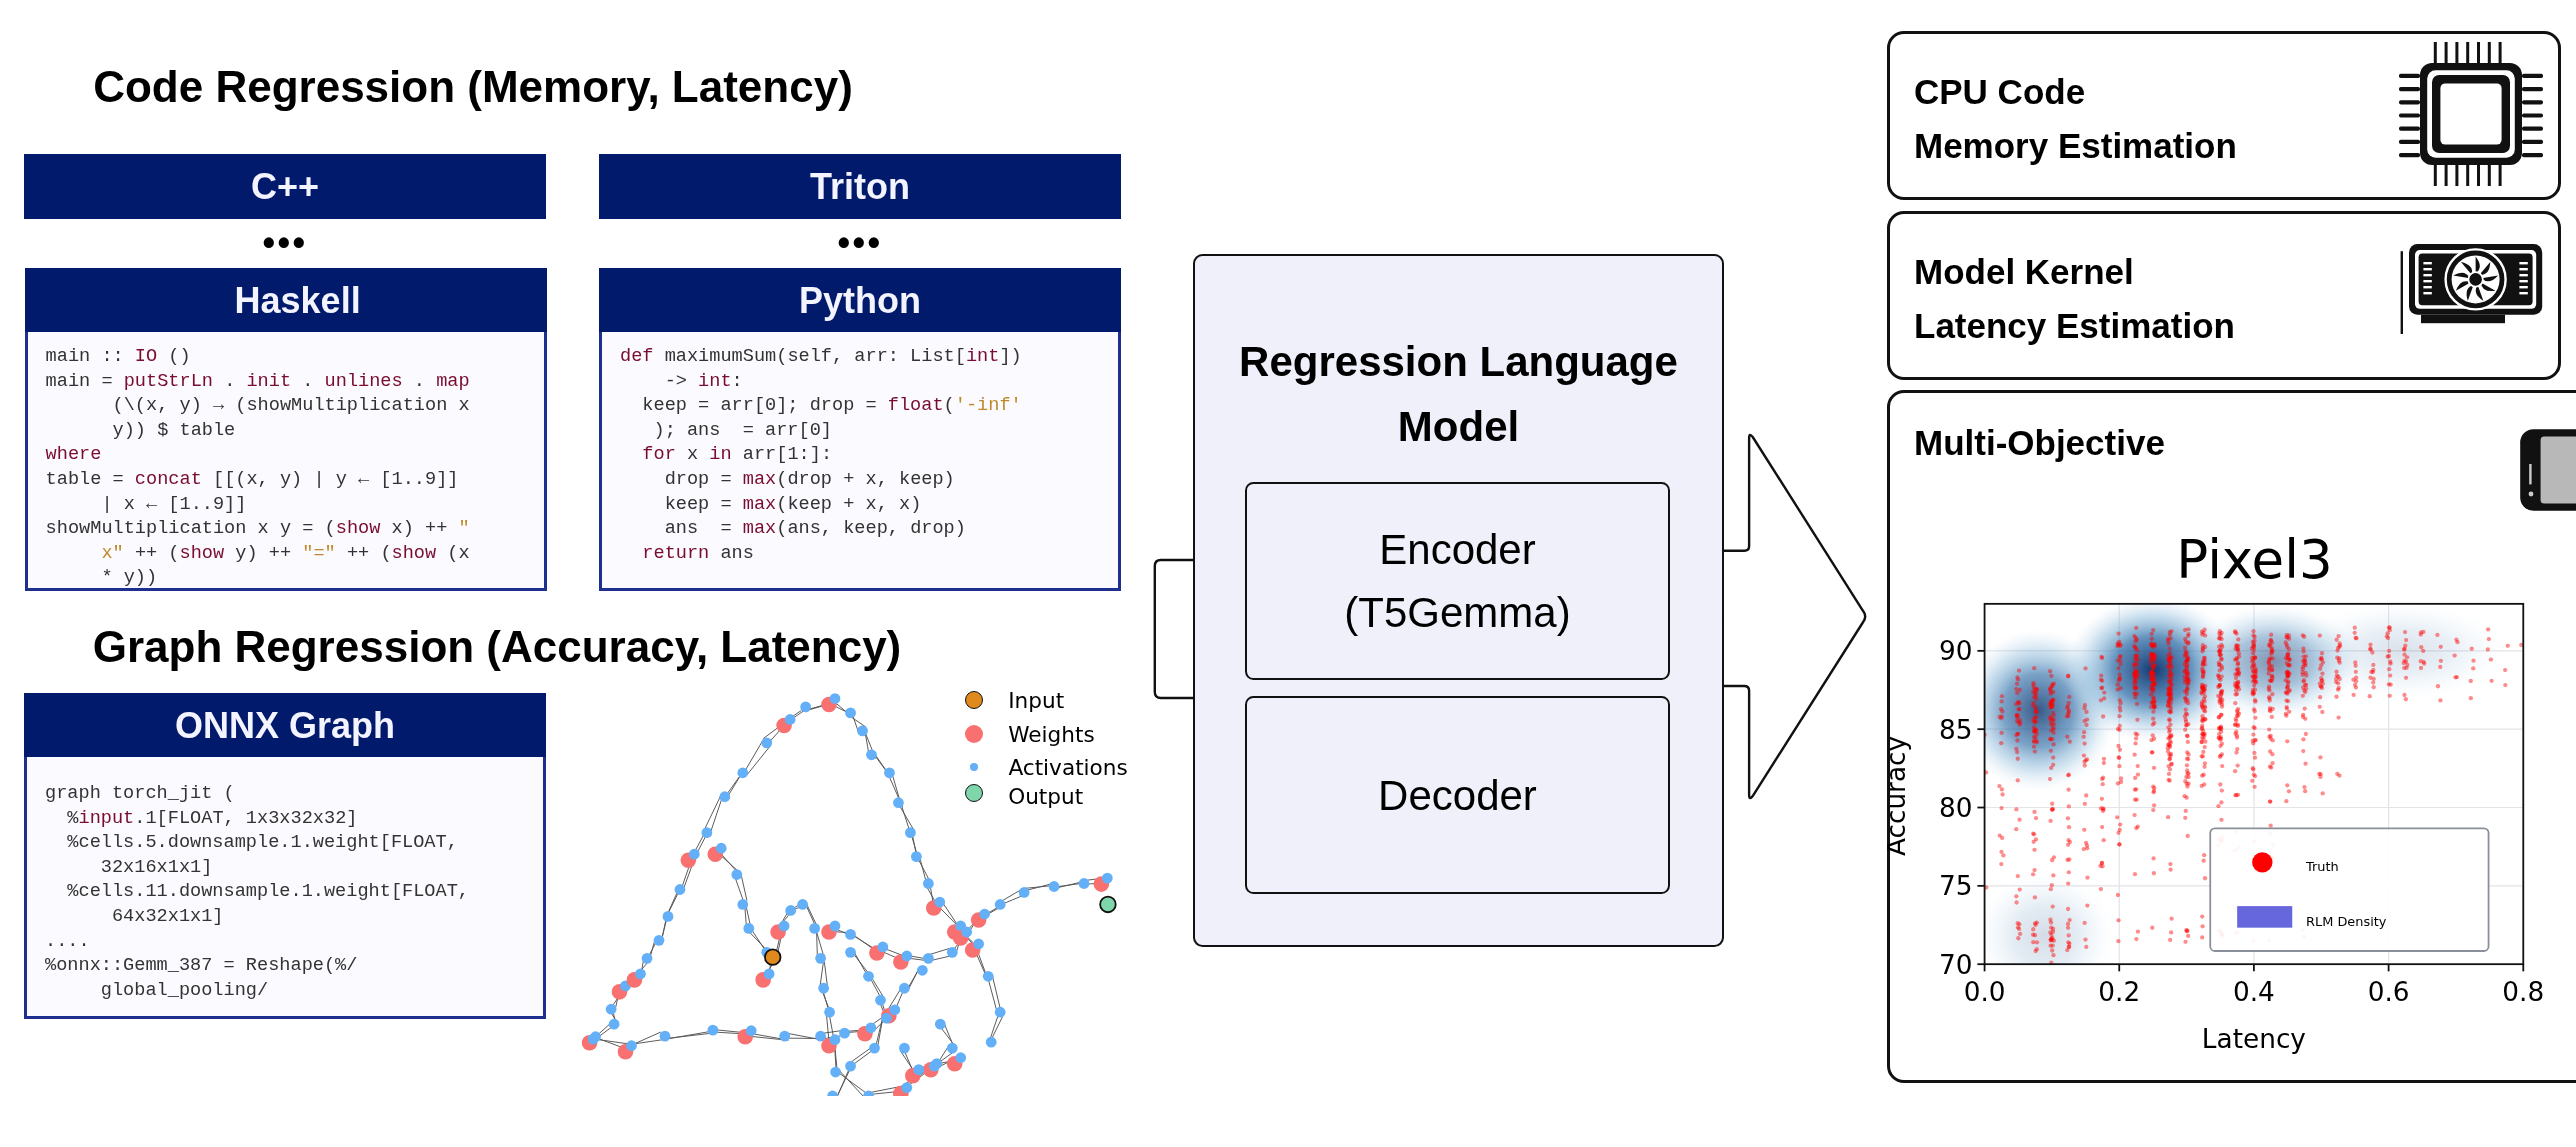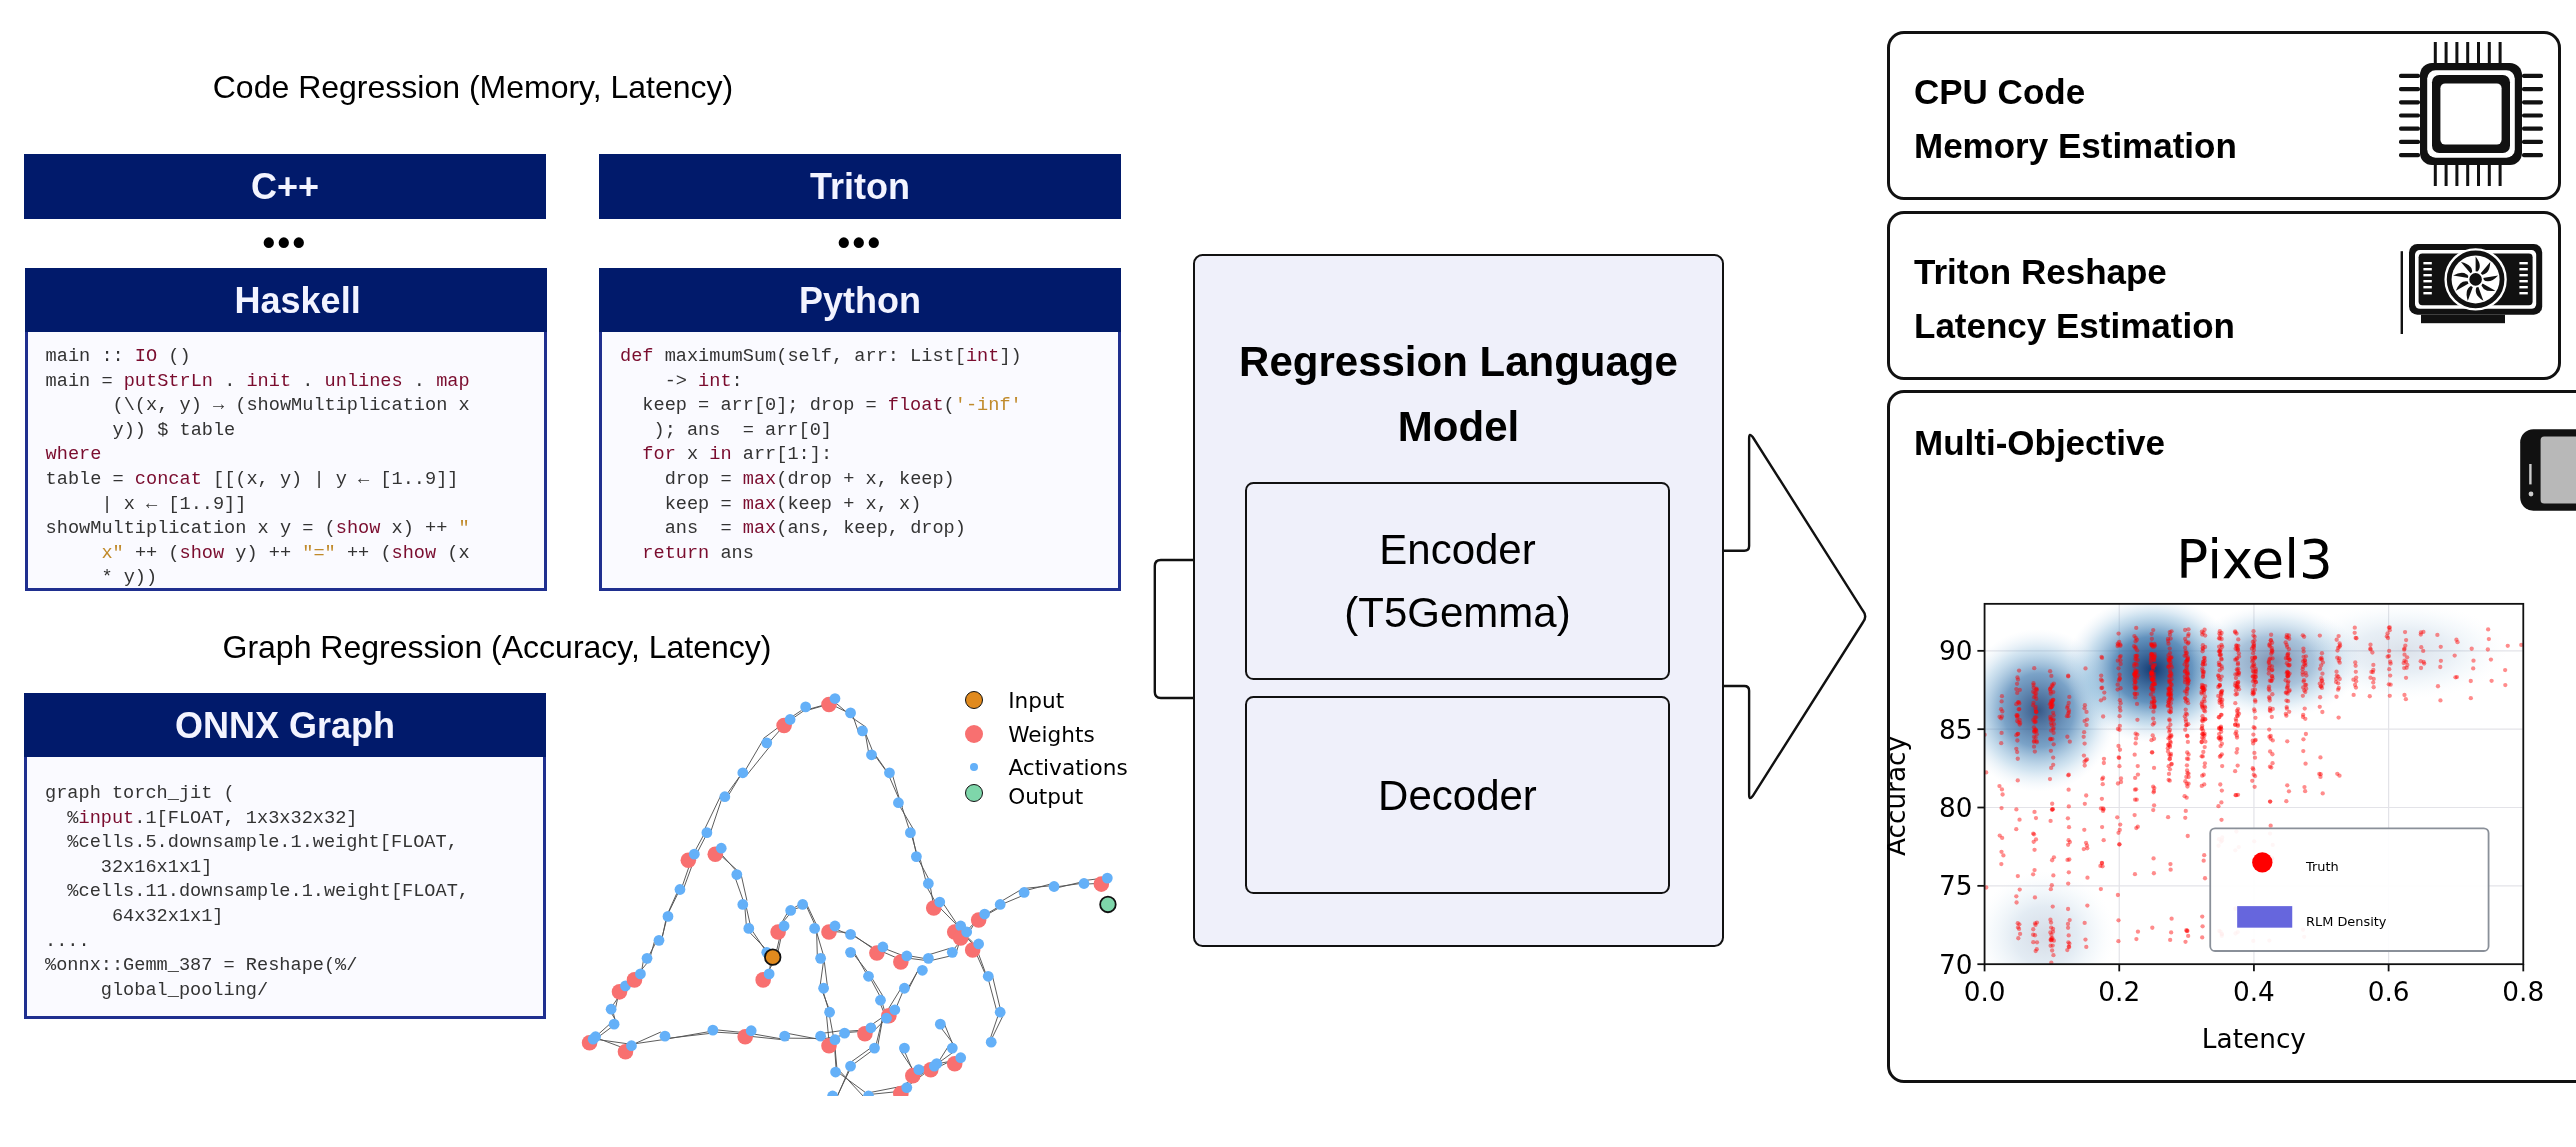--- a/index.html
+++ b/index.html
@@ -1,19 +1,19 @@
 <!DOCTYPE html>
 <html style="font-size:9.6px"><head>
 <meta charset="utf-8">
 <style>
   html, body { margin:0; padding:0; background:#ffffff; }
   body { width:2576px; height:1148px; position:relative; overflow:hidden;
          font-family:"Liberation Sans", sans-serif; color:#000; }
   .abs { position:absolute; }
-  .section-title { font-family:"Liberation Sans", sans-serif; font-weight:normal; font-size:32px;
+  .section-title { font-family:"Liberation Sans", sans-serif; font-weight:bold; font-size:44px;
          text-align:center; letter-spacing:0px; white-space:nowrap; }
   .lang-header { background:#011a6b; color:#f3f4ff; font-weight:bold; font-size:36px;
          display:flex; align-items:center; justify-content:center; box-sizing:border-box; }
   .ellipsis { font-size:36px; font-weight:bold; text-align:center; line-height:24px; letter-spacing:2.4px; }
   .code-box { background:#fafaff; border:3px solid #1f2f8f; border-top:none; box-sizing:border-box;
          font-family:"Liberation Mono", monospace; font-size:18.6px; line-height:24.6px; color:#333;
          padding:13px 18px; white-space:pre; }
   .kw { color:#7a0c2e; font-weight:normal; }
   .str { color:#c08a2a; }
   .rlm-box { background:#eff0fa; border:2.4px solid #111; border-radius:9.6px; box-sizing:border-box; }
@@ -413,21 +413,21 @@
         <rect x="210" y="124" width="35" height="7" rx="3"></rect>
         <rect x="210" y="146" width="35" height="7" rx="3"></rect>
         <rect x="210" y="168" width="35" height="7" rx="3"></rect>
         <rect x="210" y="190" width="35" height="7" rx="3"></rect>
     </g>
   </svg>
 </div>
 
 <div class="abs task-box" style="left:1887px; top:211px; width:674px; height:169px;">
   <div class="task-label" style="position:absolute; left:24px; top:31px;">
-    <div>Triton Reshape</div>
+    <div>Model Kernel</div>
     <div>Latency Estimation</div>
   </div>
   <svg style="position:absolute; right:10.8px; top:30px; width:150px; height:102px;" viewBox="0 0 250 170">
     <rect x="10" y="0" width="2" height="1" fill="none"></rect>
     <path d="M8 12 V150" stroke="#111" stroke-width="4"></path>
     <rect x="20" y="0" width="222" height="118" rx="14" fill="#111"></rect>
     <rect x="30" y="10" width="202" height="98" rx="8" fill="#fff"></rect>
     <rect x="36" y="16" width="190" height="86" rx="6" fill="#111"></rect>
     <g fill="#fff">
       <rect x="44" y="30" width="14" height="4"></rect>

